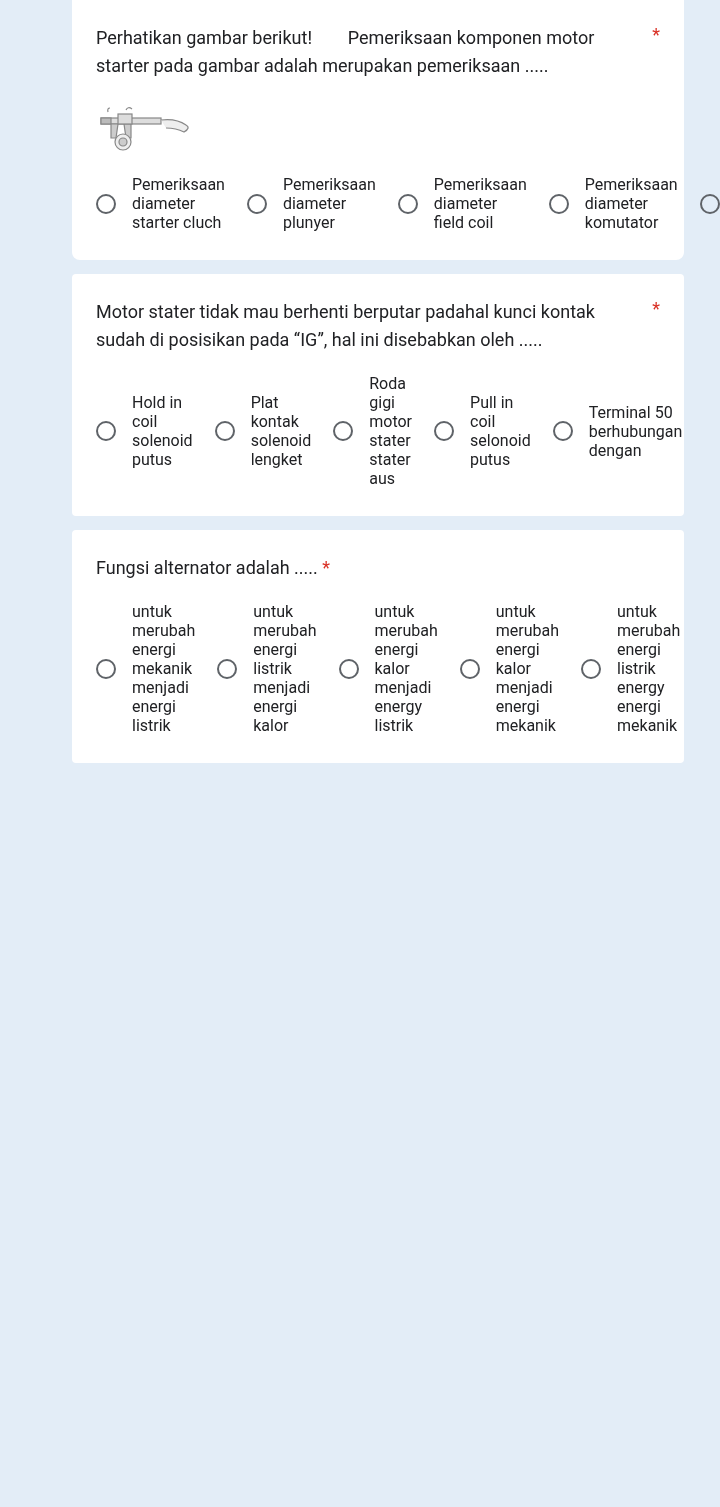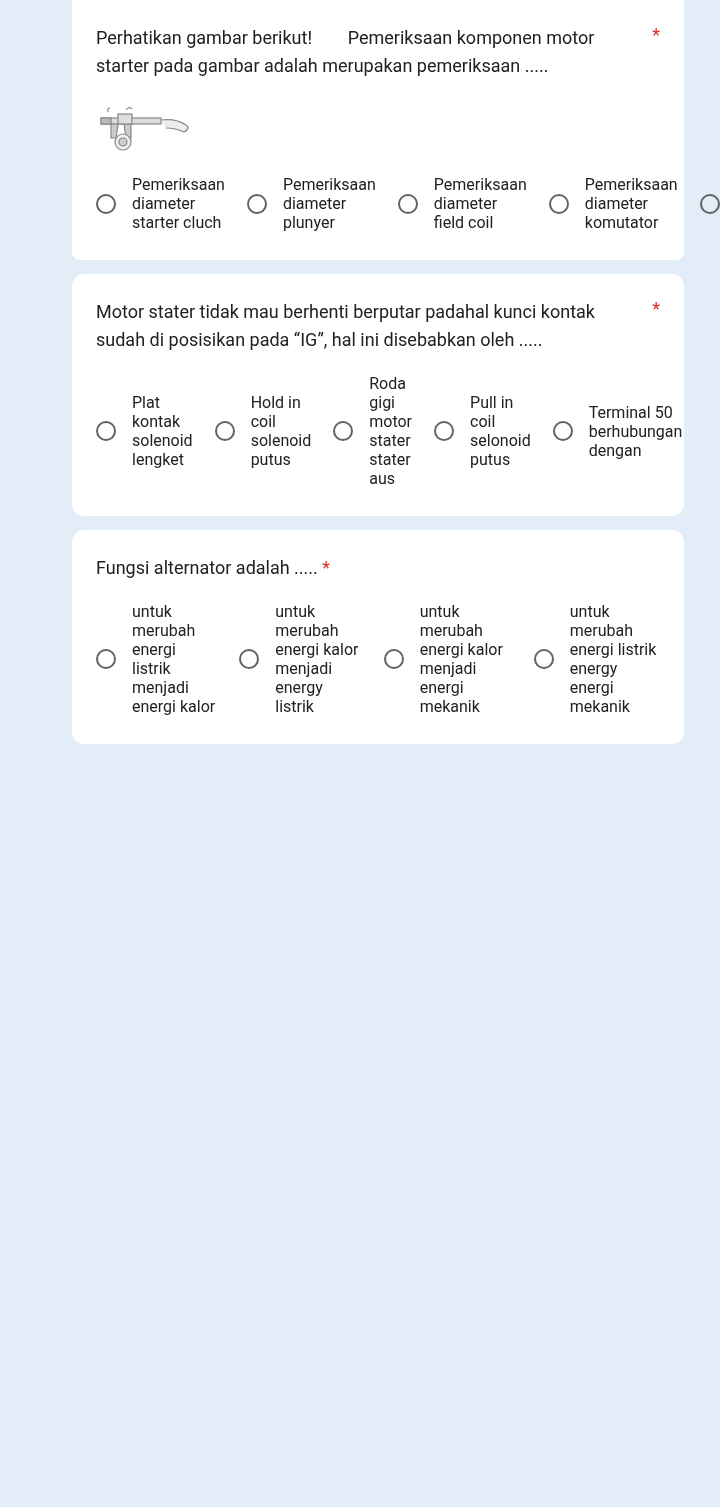--- a/index.html
+++ b/index.html
@@ -13,21 +13,21 @@
     width: 720px;
     margin: 0;
     padding: 0;
   }
   .form-container {
     padding: 0 36px;
     margin-left: 36px;
   }
   .card {
     background: #fff;
-    border-radius: 12px;
+    border-radius: 4px;
     padding: 24px 24px 28px 24px;
     margin-bottom: 14px;
     position: relative;
   }
   .card.first {
     border-top: 8px solid transparent;
     border-radius: 0 0 8px 8px;
     padding-top: 16px;
   }
   .question-header {
@@ -135,25 +135,25 @@
   </div>
 
   <div class="card">
     <div class="question-header">
       <div class="question-text">Motor stater tidak mau berhenti berputar padahal kunci kontak sudah di posisikan pada “IG”, hal ini disebabkan oleh .....</div>
       <div class="required">*</div>
     </div>
     <div class="options">
       <label class="option">
         <span class="radio"></span>
-        <span class="option-label">Plat kontak solenoid lengket</span>
+        <span class="option-label">Hold in coil solenoid putus</span>
       </label>
       <label class="option">
         <span class="radio"></span>
-        <span class="option-label">Hold in coil solenoid putus</span>
+        <span class="option-label">Plat kontak solenoid lengket</span>
       </label>
       <label class="option">
         <span class="radio"></span>
         <span class="option-label">Roda gigi motor stater stater aus</span>
       </label>
       <label class="option">
         <span class="radio"></span>
         <span class="option-label">Pull in coil selonoid putus</span>
       </label>
       <label class="option">
@@ -166,20 +166,24 @@
   <div class="card">
     <div class="question-header">
       <div class="question-text">
         <span>Fungsi alternator adalah .....</span>
         <span class="required-inline">*</span>
       </div>
     </div>
     <div class="options">
       <label class="option">
         <span class="radio"></span>
+        <span class="option-label">untuk merubah energi mekanik menjadi energi listrik</span>
+      </label>
+      <label class="option">
+        <span class="radio"></span>
         <span class="option-label">untuk merubah energi listrik menjadi energi kalor</span>
       </label>
       <label class="option">
         <span class="radio"></span>
         <span class="option-label">untuk merubah energi kalor menjadi energy listrik</span>
       </label>
       <label class="option">
         <span class="radio"></span>
         <span class="option-label">untuk merubah energi kalor menjadi energi mekanik</span>
       </label>

